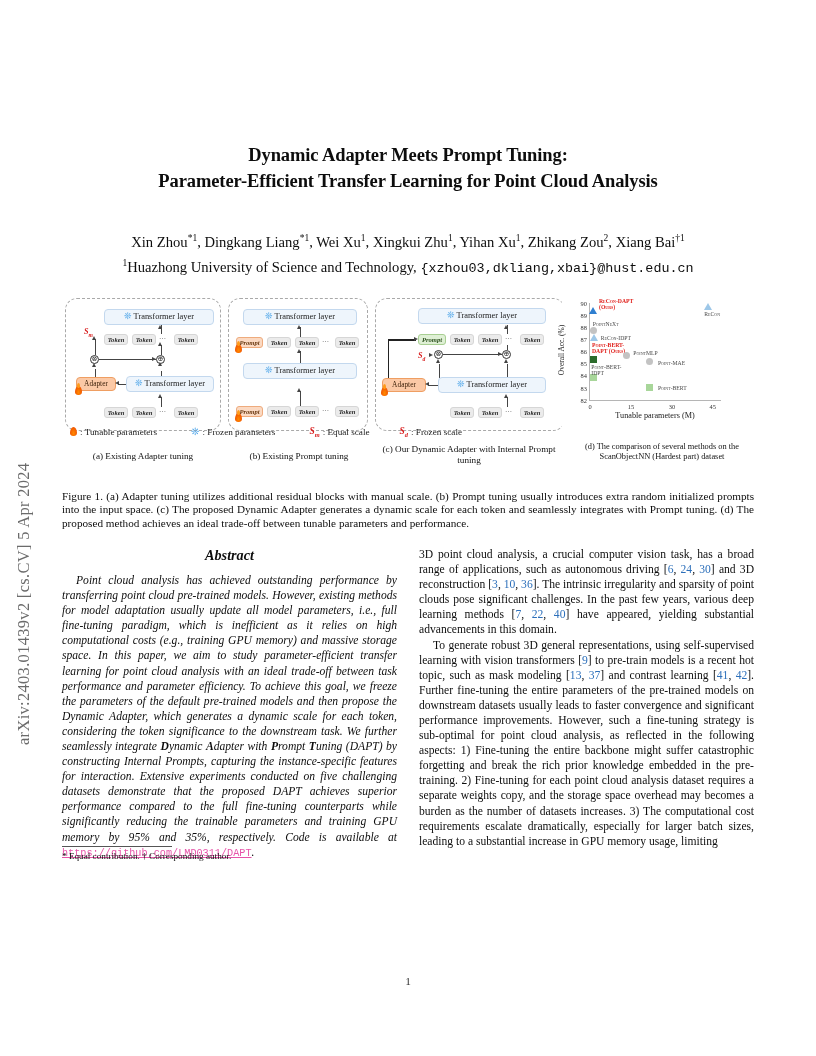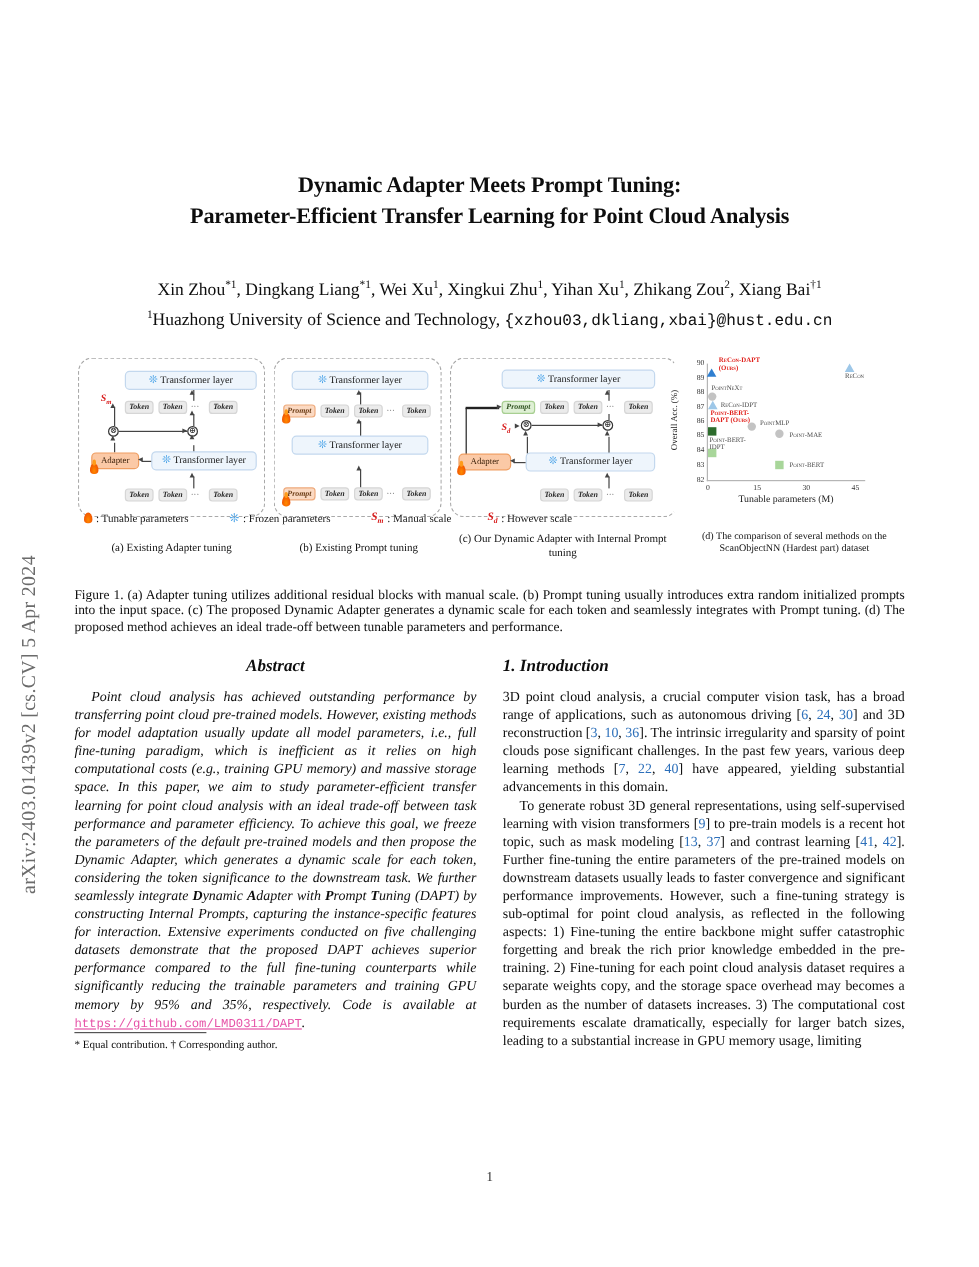--- a/index.html
+++ b/index.html
@@ -497,25 +497,25 @@
       <div class="leg-item" style="margin-left:8px;">
         <span class="leg-flame"></span>
         <span>: Tunable parameters</span>
       </div>
       <div class="leg-item" style="margin-left:34px;">
         <span class="leg-snow">❊</span>
         <span>: Frozen parameters</span>
       </div>
       <div class="leg-item" style="margin-left:34px;">
         <span class="leg-s">S<sub>m</sub></span>
-        <span>: Manual scale</span>
+        <span>: Equal scale</span>
       </div>
       <div class="leg-item" style="margin-left:30px;">
         <span class="leg-s">S<sub>d</sub></span>
-        <span>: However scale</span>
+        <span>: Frozen scale</span>
       </div>
     </div>
 
     <div class="subcap" style="left:0px;   top:153px; width:162px;">(a) Existing Adapter tuning</div>
     <div class="subcap" style="left:166px; top:153px; width:142px;">(b) Existing Prompt tuning</div>
     <div class="subcap" style="left:508px; top:144px; width:184px; font-size:8.4px; line-height:10.6px;">(d) The comparison of several methods on the ScanObjectNN (Hardest part) dataset</div>
     <div class="subcap" style="left:312px; top:146px; width:190px;">(c) Our Dynamic Adapter with Internal Prompt tuning</div>
   </div>
 
   <div id="fig-caption">Figure 1. (a) Adapter tuning utilizes additional residual blocks with manual scale. (b) Prompt tuning usually introduces extra random initialized prompts into the input space. (c) The proposed Dynamic Adapter generates a dynamic scale for each token and seamlessly integrates with Prompt tuning. (d) The proposed method achieves an ideal trade-off between tunable parameters and performance.</div>
@@ -527,21 +527,20 @@
       <div class="body-abs">
         <span>Point cloud analysis has achieved outstanding performance by transferring point cloud pre-trained models. However, existing methods for model adaptation usually update all model parameters, i.e., full fine-tuning paradigm, which is inefficient as it relies on high computational costs (e.g., training GPU memory) and massive storage space. In this paper, we aim to study parameter-efficient transfer learning for point cloud analysis with an ideal trade-off between task performance and parameter efficiency. To achieve this goal, we freeze the parameters of the default pre-trained models and then propose the Dynamic Adapter, which generates a dynamic scale for each token, considering the token significance to the downstream task. We further seamlessly integrate </span><span class="bf">D</span><span>ynamic </span><span class="bf">A</span><span>dapter with </span><span class="bf">P</span><span>rompt </span><span class="bf">T</span><span>uning (DAPT) by constructing Internal Prompts, capturing the instance-specific features for interaction. Extensive experiments conducted on five challenging datasets demonstrate that the proposed DAPT achieves superior performance compared to the full fine-tuning counterparts while significantly reducing the trainable parameters and training GPU memory by 95% and 35%, respectively. Code is available at </span><a class="url" href="#">https://github.com/LMD0311/DAPT</a><span>.</span>
       </div>
       <div id="footnote">
         <div class="rule"></div>
         <span>* Equal contribution. † Corresponding author.</span>
       </div>
     </div>
 
     <div class="col">
-      <h2 class="sec">1. Introduction</h2>
       <p class="body-txt">
         <span>3D point cloud analysis, a crucial computer vision task, has a broad range of applications, such as autonomous driving [</span><span class="cite">6</span><span>, </span><span class="cite">24</span><span>, </span><span class="cite">30</span><span>] and 3D reconstruction [</span><span class="cite">3</span><span>, </span><span class="cite">10</span><span>, </span><span class="cite">36</span><span>]. The intrinsic irregularity and sparsity of point clouds pose significant challenges. In the past few years, various deep learning methods [</span><span class="cite">7</span><span>, </span><span class="cite">22</span><span>, </span><span class="cite">40</span><span>] have appeared, yielding substantial advancements in this domain.</span>
       </p>
       <p class="body-txt indent">
         <span>To generate robust 3D general representations, using self-supervised learning with vision transformers [</span><span class="cite">9</span><span>] to pre-train models is a recent hot topic, such as mask modeling [</span><span class="cite">13</span><span>, </span><span class="cite">37</span><span>] and contrast learning [</span><span class="cite">41</span><span>, </span><span class="cite">42</span><span>]. Further fine-tuning the entire parameters of the pre-trained models on downstream datasets usually leads to faster convergence and significant performance improvements. However, such a fine-tuning strategy is sub-optimal for point cloud analysis, as reflected in the following aspects: 1) Fine-tuning the entire backbone might suffer catastrophic forgetting and break the rich prior knowledge embedded in the pre-training. 2) Fine-tuning for each point cloud analysis dataset requires a separate weights copy, and the storage space overhead may becomes a burden as the number of datasets increases. 3) The computational cost requirements escalate dramatically, especially for larger batch sizes, leading to a substantial increase in GPU memory usage, limiting</span>
       </p>
     </div>
   </div>
 
   <div id="pagenum">1</div>

